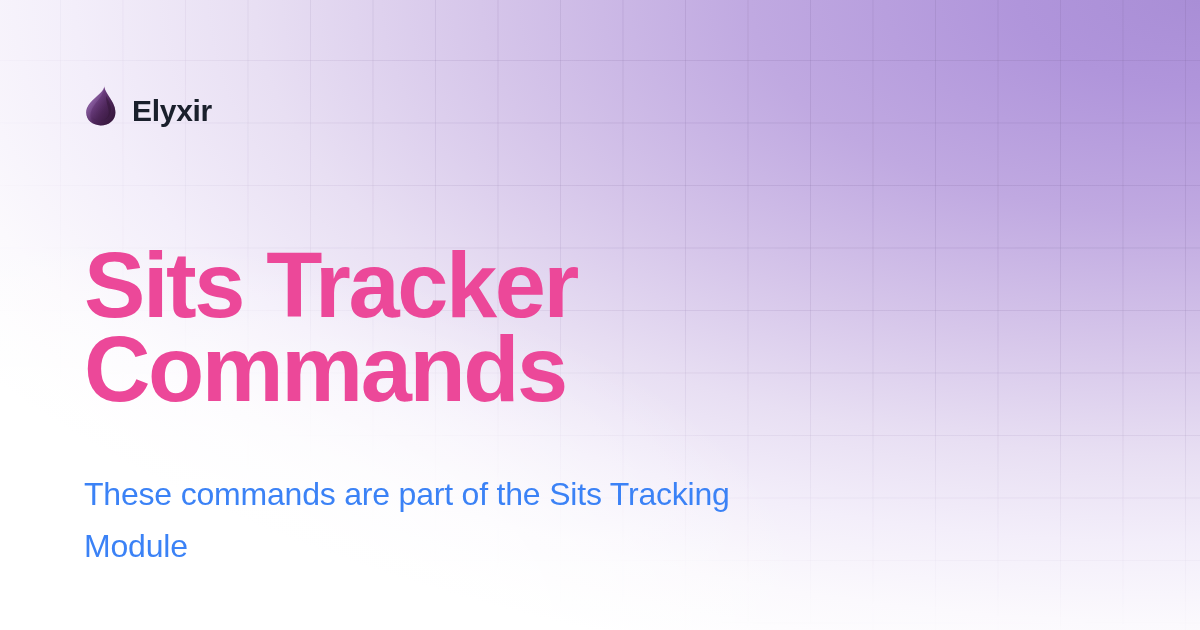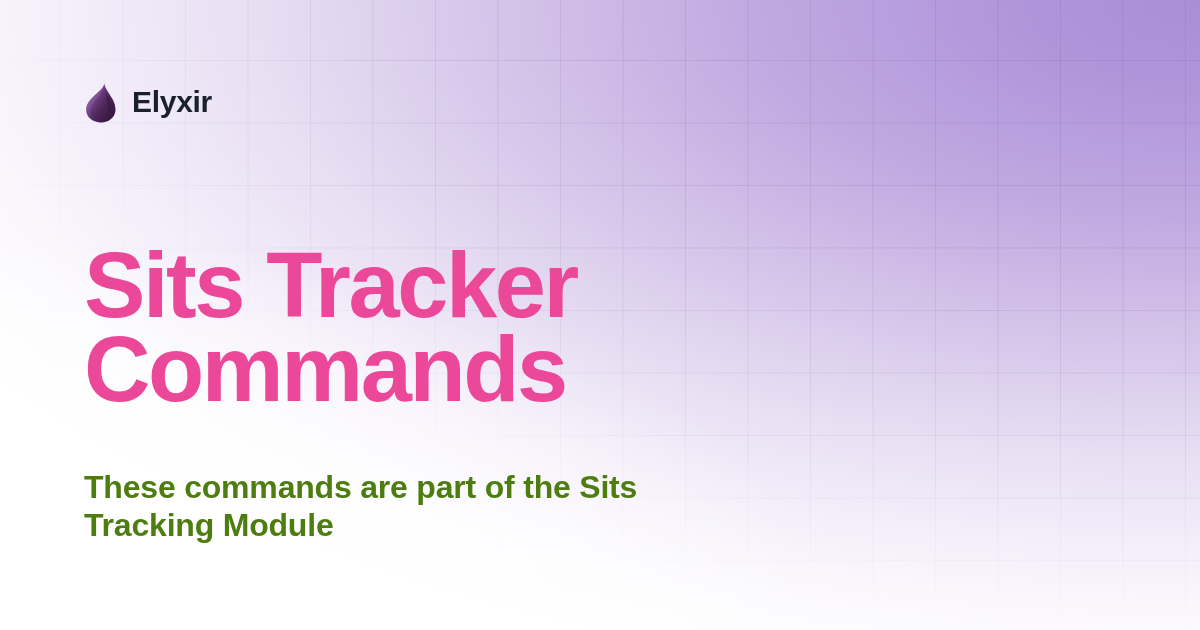--- a/index.html
+++ b/index.html
@@ -90,21 +90,21 @@
     position: absolute;
     inset: 0;
     z-index: 5;
   }
 
   .brand {
     position: absolute;
     left: 84px;
     top: 78px;
     display: flex;
-    align-items: center;
+    align-items: flex-end;
     gap: 14px;
     height: 48px;
   }
 
   .brand-logo {
     width: 34px;
     height: 42px;
     display: block;
     flex: 0 0 auto;
   }
@@ -129,24 +129,24 @@
     letter-spacing: -2.4px;
     color: #ec4899;
   }
 
   .subhead {
     position: absolute;
     left: 84px;
     top: 468px;
     width: 660px;
     font-size: 32px;
-    font-weight: bold;
-    line-height: 38px;
+    font-weight: normal;
+    line-height: 52px;
     letter-spacing: -0.2px;
-    color: #4d7c0f;
+    color: #3b82f6;
   }
 </style>
 </head>
 <body>
 
 <div class="og-card">
 
   <div class="bg-base"></div>
   <div class="bg-gradient"></div>
   <div class="bg-grid"></div>

